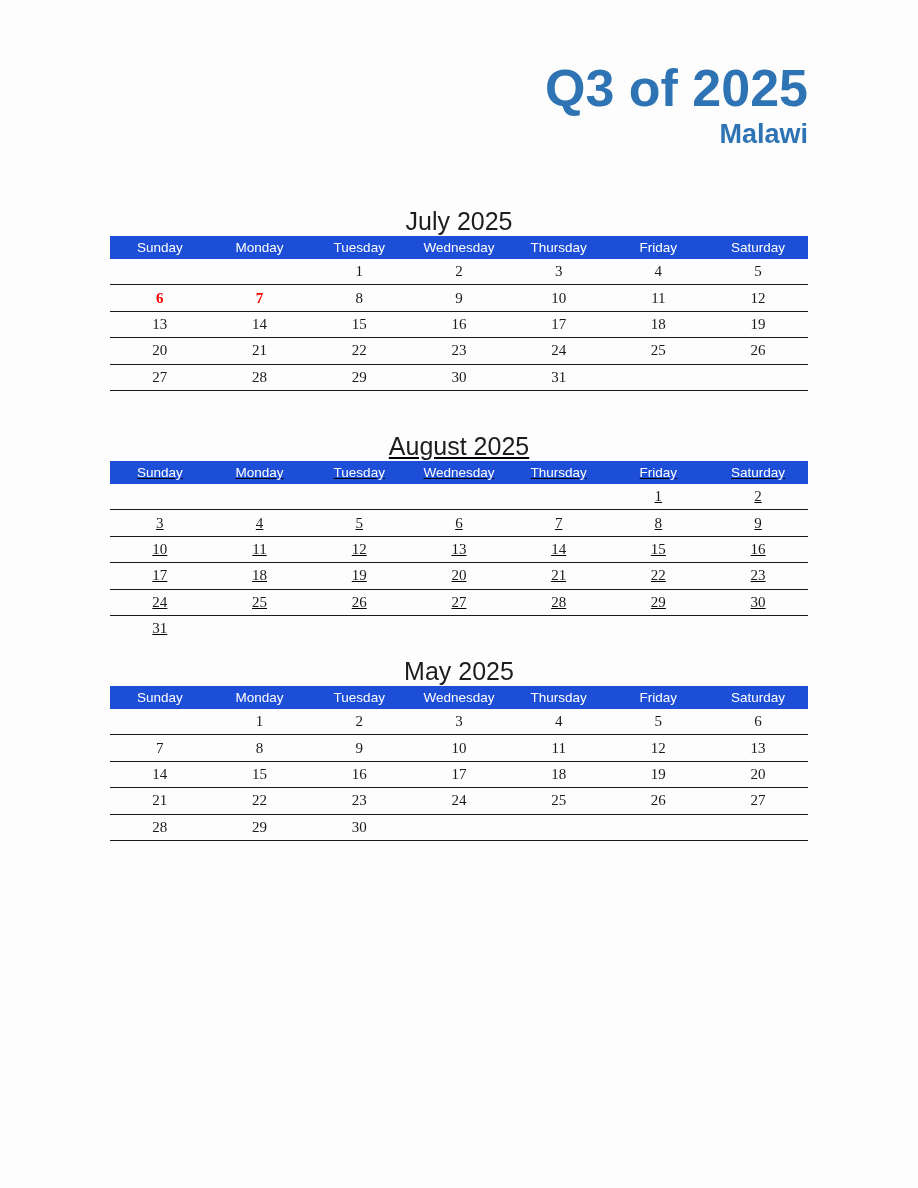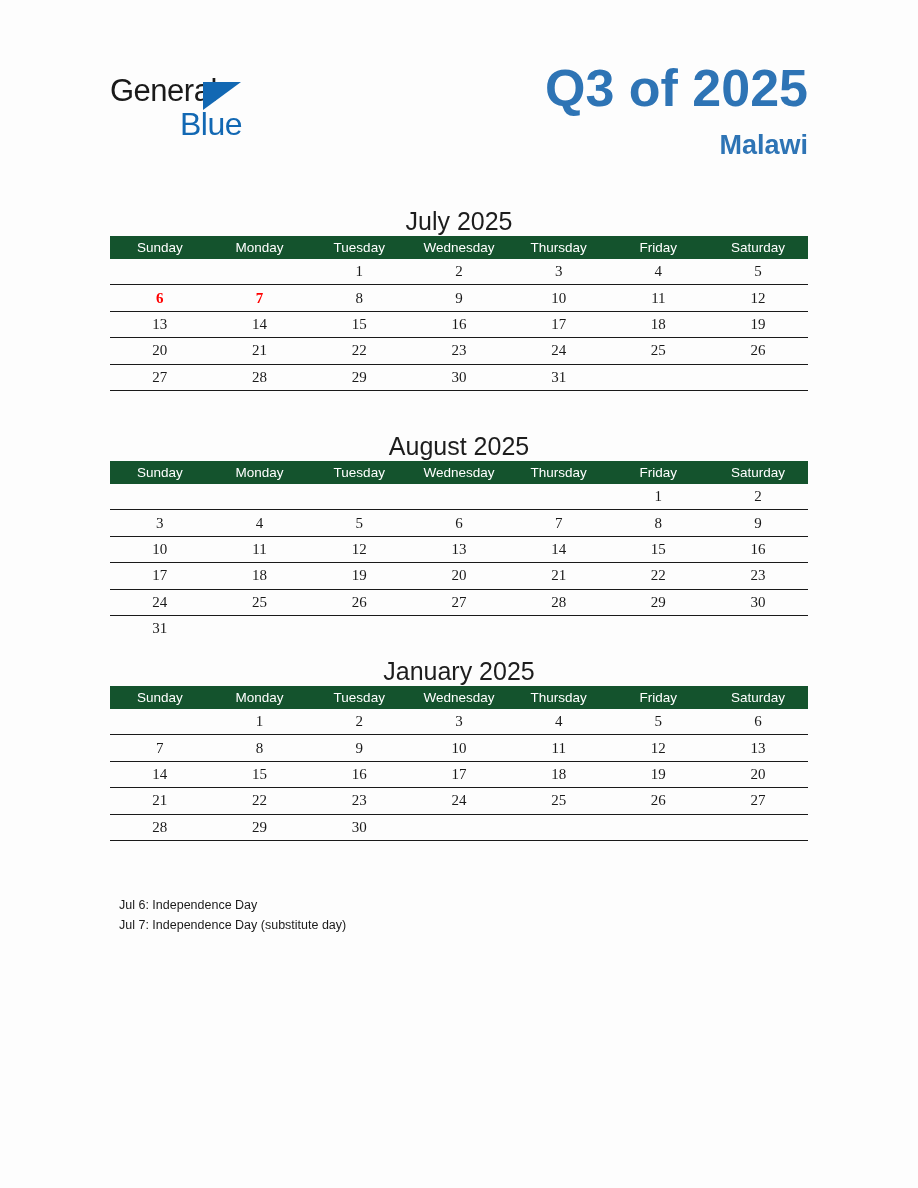--- a/index.html
+++ b/index.html
@@ -85,52 +85,52 @@
     color: #2e74b5;
     line-height: 52px;
     white-space: nowrap;
   }
   .country-title {
     font-family: "Liberation Sans", sans-serif;
     font-weight: bold;
     font-size: 27px;
     color: #2e74b5;
     line-height: 34px;
-    margin-top: 14px;
+    margin-top: 3px;
     white-space: nowrap;
   }
 
   
   .month {
     position: absolute;
     left: 110px;
     width: 698px;
   }
   #month-0 { top: 206px; }
-  #month-1 { top: 431px; }
+  #month-1 { top: 431px; text-decoration: underline; }
   #month-2 { top: 656px; }
 
   .month-title {
     text-align: center;
     font-family: "Liberation Sans", sans-serif;
     font-size: 25px;
     color: #1d1d1d;
     line-height: 24px;
     height: 30px;
     padding-top: 3px;
     box-sizing: border-box;
   }
 
   table.cal {
     border-collapse: collapse;
     width: 698px;
     table-layout: fixed;
   }
   table.cal th {
-    background: #14532d;
+    background: #1d4ed8;
     color: #ffffff;
     font-family: "Liberation Sans", sans-serif;
     font-size: 13.5px;
     font-weight: normal;
     text-align: center;
     height: 23px;
     padding: 0;
     border: none;
   }
   table.cal td {
@@ -166,25 +166,20 @@
     white-space: nowrap;
   }
 </style>
 </head>
 <body>
 
 <div class="page">
 
   <div class="header">
 
-    <div class="logo">
-      <span class="logo-general">General</span>
-      <span class="logo-tri"></span>
-      <span class="logo-blue">Blue</span>
-    </div>
 
     <div class="title-block">
       <div class="quarter-title">Q3 of 2025</div>
       <div class="country-title">Malawi</div>
     </div>
 
   </div>
 
   <div class="month" id="month-0">
     <div class="month-title">July 2025</div>
@@ -317,21 +312,21 @@
             <td></td>
             <td></td>
             <td></td>
             <td></td>
           </tr>
         </tbody>
     </table>
   </div>
 
   <div class="month" id="month-2">
-    <div class="month-title">January 2025</div>
+    <div class="month-title">May 2025</div>
     <table class="cal">
       <thead>
           <tr>
             <th>Sunday</th>
             <th>Monday</th>
             <th>Tuesday</th>
             <th>Wednesday</th>
             <th>Thursday</th>
             <th>Friday</th>
             <th>Saturday</th>
@@ -380,18 +375,14 @@
             <td>30</td>
             <td></td>
             <td></td>
             <td></td>
             <td></td>
           </tr>
         </tbody>
     </table>
   </div>
 
-  <div class="notes">
-    <div class="note-line">Jul 6: Independence Day</div>
-    <div class="note-line">Jul 7: Independence Day (substitute day)</div>
-  </div>
 
 </div>
 
 </body></html>

